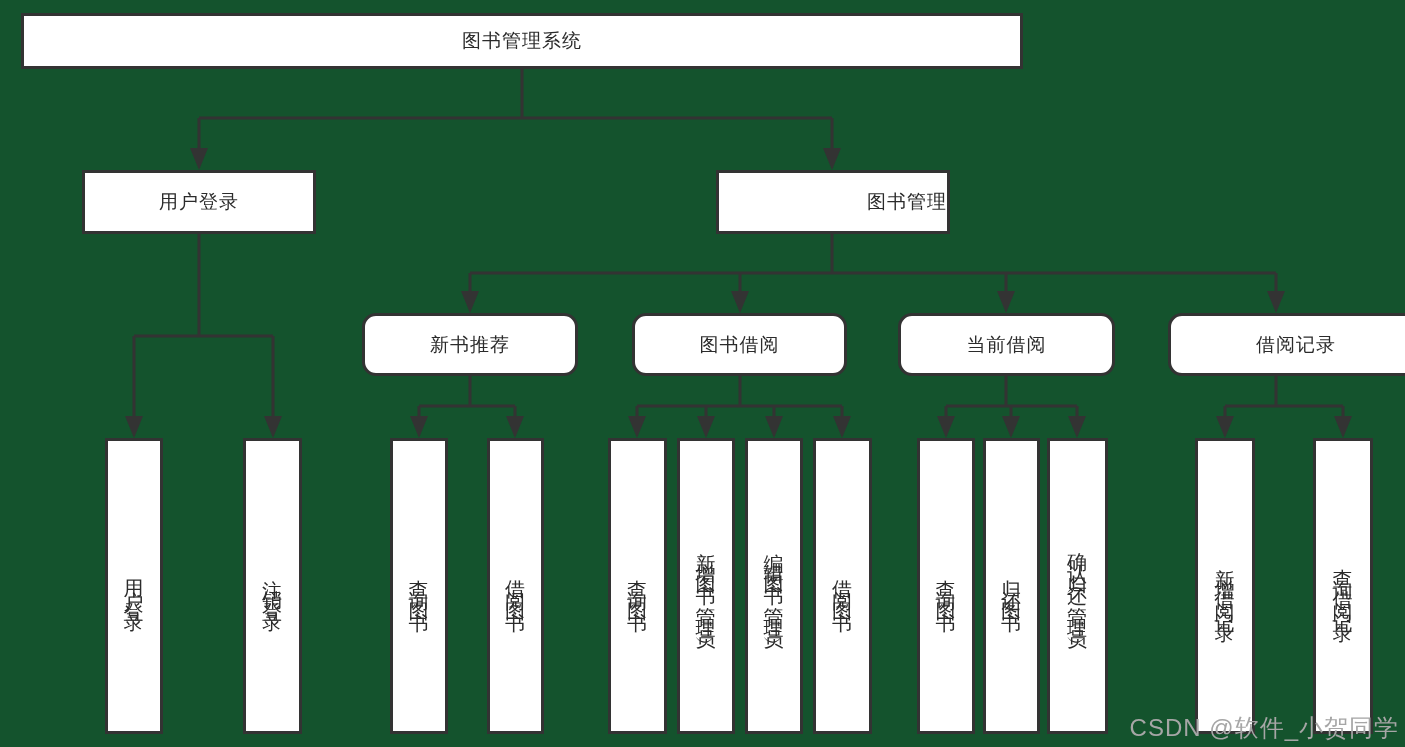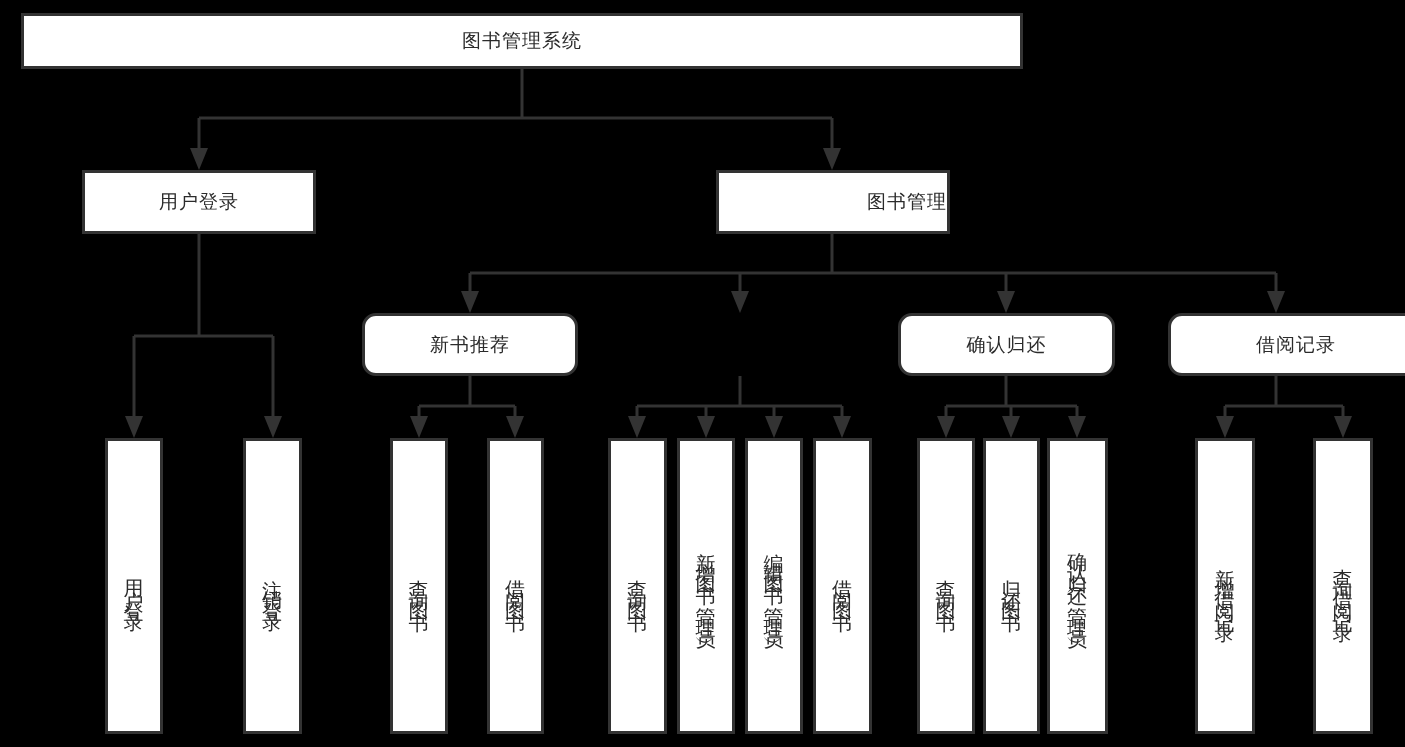--- a/index.html
+++ b/index.html
@@ -5,21 +5,21 @@
   html, body {
     margin: 0;
     padding: 0;
     background: #ffffff;
     font-family: "Liberation Sans", sans-serif;
   }
   #stage {
     position: relative;
     width: 1405px;
     height: 747px;
-    background: #000000;
+    background: #14532d;
     overflow: hidden;
   }
   #wires {
     position: absolute;
     left: 0; top: 0;
     width: 1405px;
     height: 747px;
   }
   .box {
     position: absolute;
@@ -132,22 +132,25 @@
   <div class="box lvl2" style="left:82px;">
     <span class="hlabel">用户登录</span>
   </div>
   <div class="box lvl2" style="left:716px;justify-content:flex-end;">
     <span class="hlabel">图书管理</span>
   </div>
 
   <div class="box lvl3" style="left:362px;width:216px;">
     <span class="hlabel">新书推荐</span>
   </div>
+  <div class="box lvl3" style="left:632px;width:215px;">
+    <span class="hlabel">图书借阅</span>
+  </div>
   <div class="box lvl3" style="left:898px;width:217px;">
-    <span class="hlabel">确认归还</span>
+    <span class="hlabel">当前借阅</span>
   </div>
   <div class="box lvl3" style="left:1168px;width:256px;">
     <span class="hlabel">借阅记录</span>
   </div>
 
   <div class="box leaf" style="left:105px;width:58px;">
     <span class="vlabel">用户登录</span>
   </div>
   <div class="box leaf" style="left:243px;width:59px;">
     <span class="vlabel">注销登录</span>
@@ -183,14 +186,15 @@
     <span class="vlabel">确认归还（管理员）</span>
   </div>
 
   <div class="box leaf" style="left:1195px;width:60px;">
     <span class="vlabel">新增借阅记录</span>
   </div>
   <div class="box leaf" style="left:1313px;width:60px;">
     <span class="vlabel">查询借阅记录</span>
   </div>
 
+  <div class="watermark">CSDN @软件_小贺同学</div>
 
 </div>
 
 </body></html>

